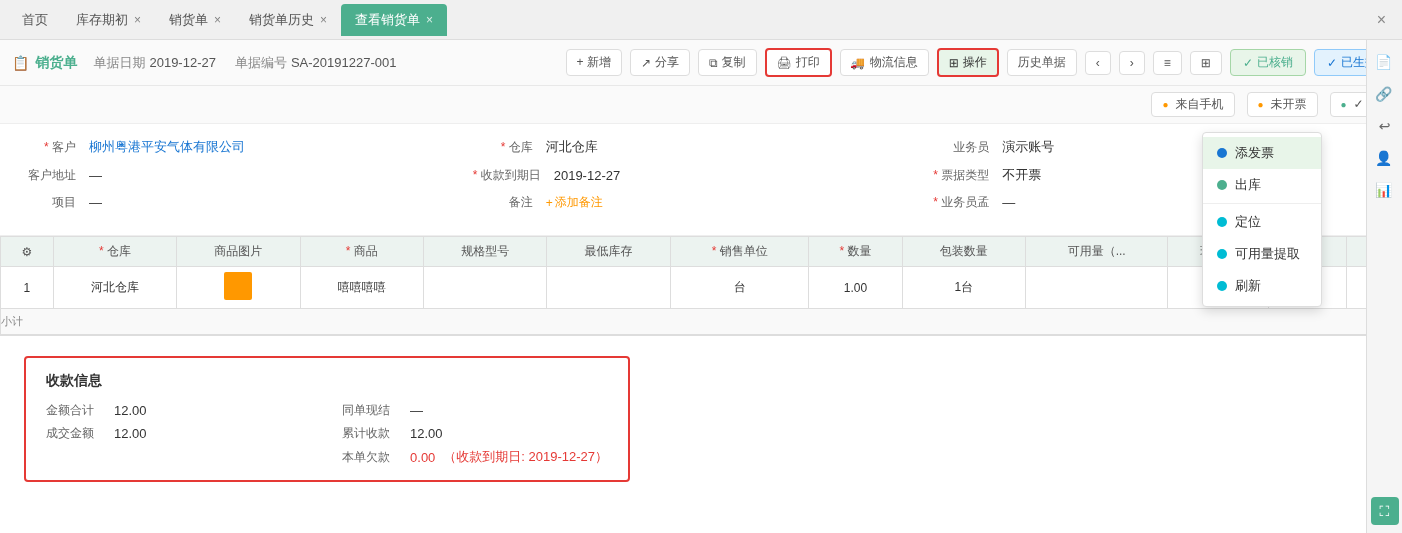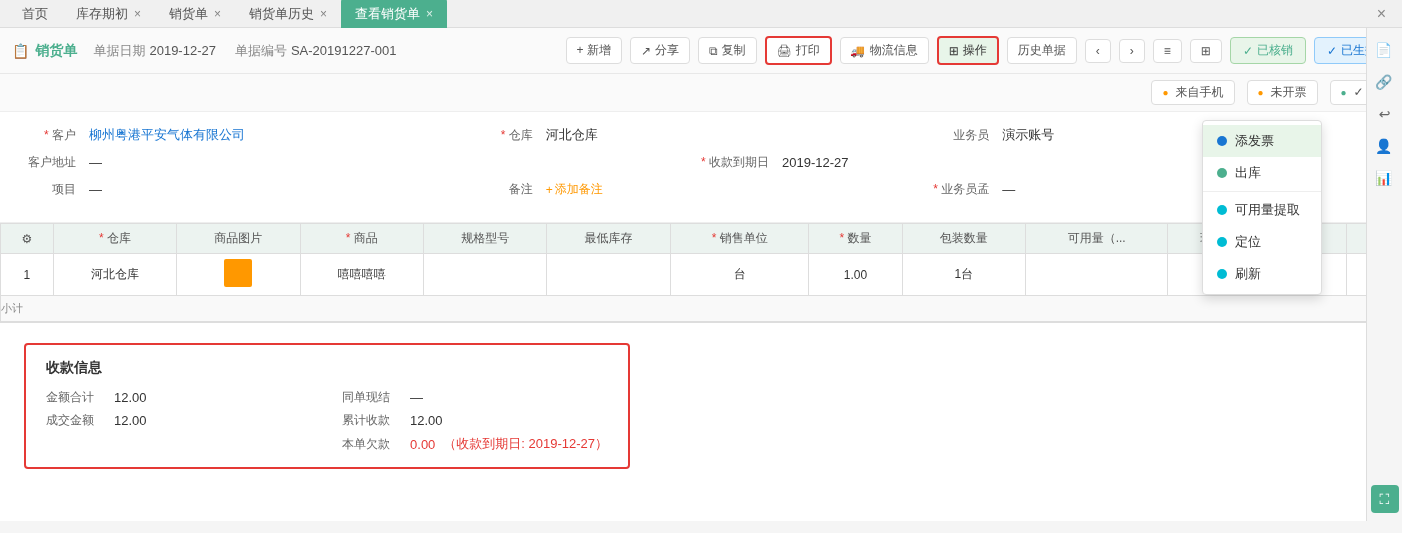--- a/index.html
+++ b/index.html
@@ -1,21 +1,21 @@
 <!DOCTYPE html>
 <html><head>
   <meta charset="utf-8">
   <style>
     * { box-sizing: border-box; margin: 0; padding: 0; }
     body { font-family: 'Microsoft YaHei', Arial, sans-serif; font-size: 13px; background: #f5f5f5; color: #333; overflow: hidden; }
 
     
     .tab-bar {
       display: flex; align-items: center; background: #f0f0f0; border-bottom: 1px solid #ddd;
-      height: 28px; padding: 0 8px;
+      height: 40px; padding: 0 8px;
     }
     .tab-item {
       display: flex; align-items: center; padding: 0 14px; height: 32px; cursor: pointer;
       border-radius: 4px 4px 0 0; font-size: 13px; color: #555; gap: 6px;
       background: transparent;
     }
     .tab-item.active {
       background: #4caf8e; color: #fff; border-radius: 4px 4px 0 0;
     }
     .tab-item .close-btn {
@@ -275,20 +275,24 @@
       </div>
     </div>
     <div class="form-row">
       <div class="field-group">
         <span class="field-label">客户地址</span>
         <span class="field-value">—</span>
       </div>
       <div class="field-group">
         <span class="field-label required">收款到期日</span>
         <span class="field-value">2019-12-27</span>
+      </div>
+      <div class="field-group">
+        <span class="field-label required">票据类型</span>
+        <span class="field-value">不开票</span>
       </div>
     </div>
     <div class="form-row">
       <div class="field-group">
         <span class="field-label">项目</span>
         <span class="field-value">—</span>
       </div>
       <div class="field-group">
         <span class="field-label">备注</span>
         <span class="add-note-btn">
@@ -382,25 +386,25 @@
       <span class="dot dot-blue"></span>
       <span>添发票</span>
     </div>
     <div class="dropdown-item">
       <span class="dot dot-green"></span>
       <span>出库</span>
     </div>
     <div class="dropdown-divider"></div>
     <div class="dropdown-item">
       <span class="dot dot-cyan"></span>
-      <span>可用量提取</span>
+      <span>定位</span>
     </div>
     <div class="dropdown-item">
       <span class="dot dot-cyan"></span>
-      <span>定位</span>
+      <span>可用量提取</span>
     </div>
     <div class="dropdown-item">
       <span class="dot dot-cyan"></span>
       <span>刷新</span>
     </div>
   </div>
 
   <div class="right-sidebar">
     <div class="sidebar-icon">📄</div>
     <div class="sidebar-icon">🔗</div>

